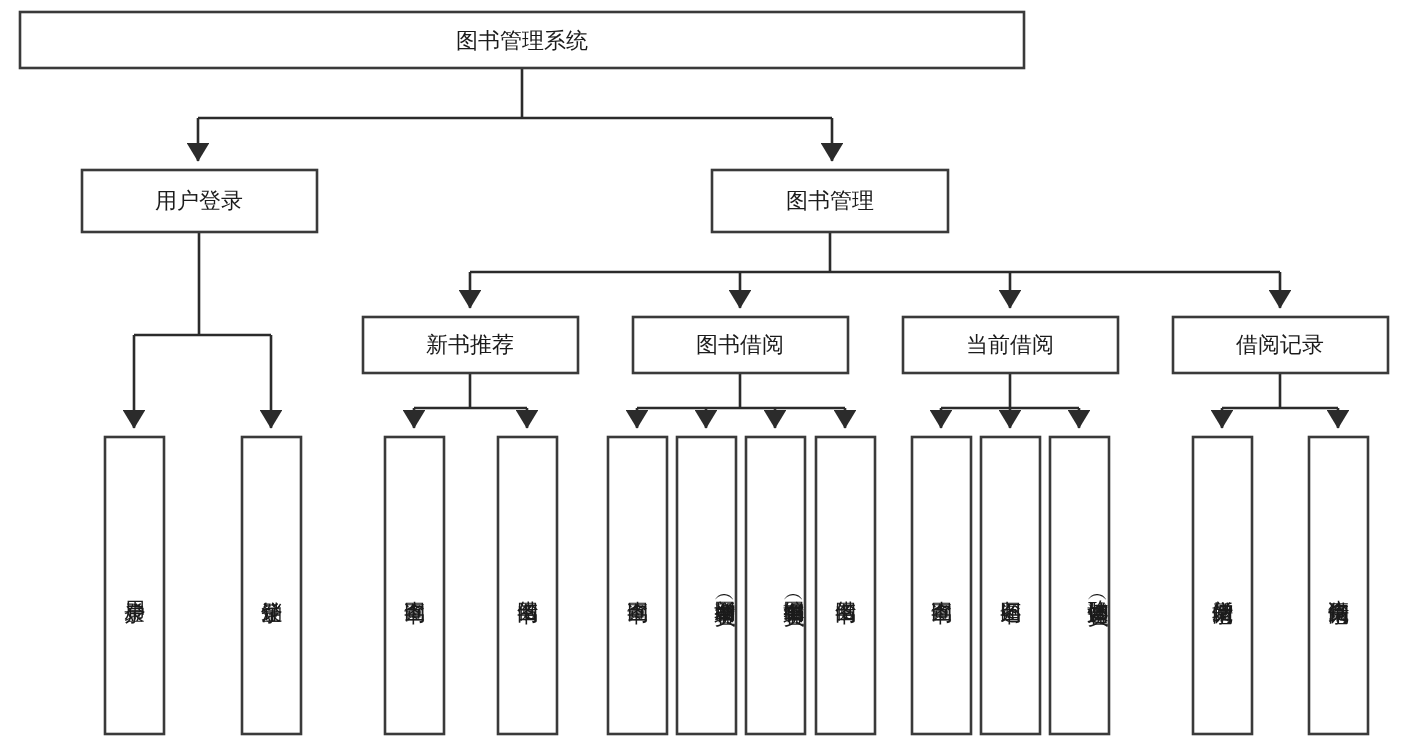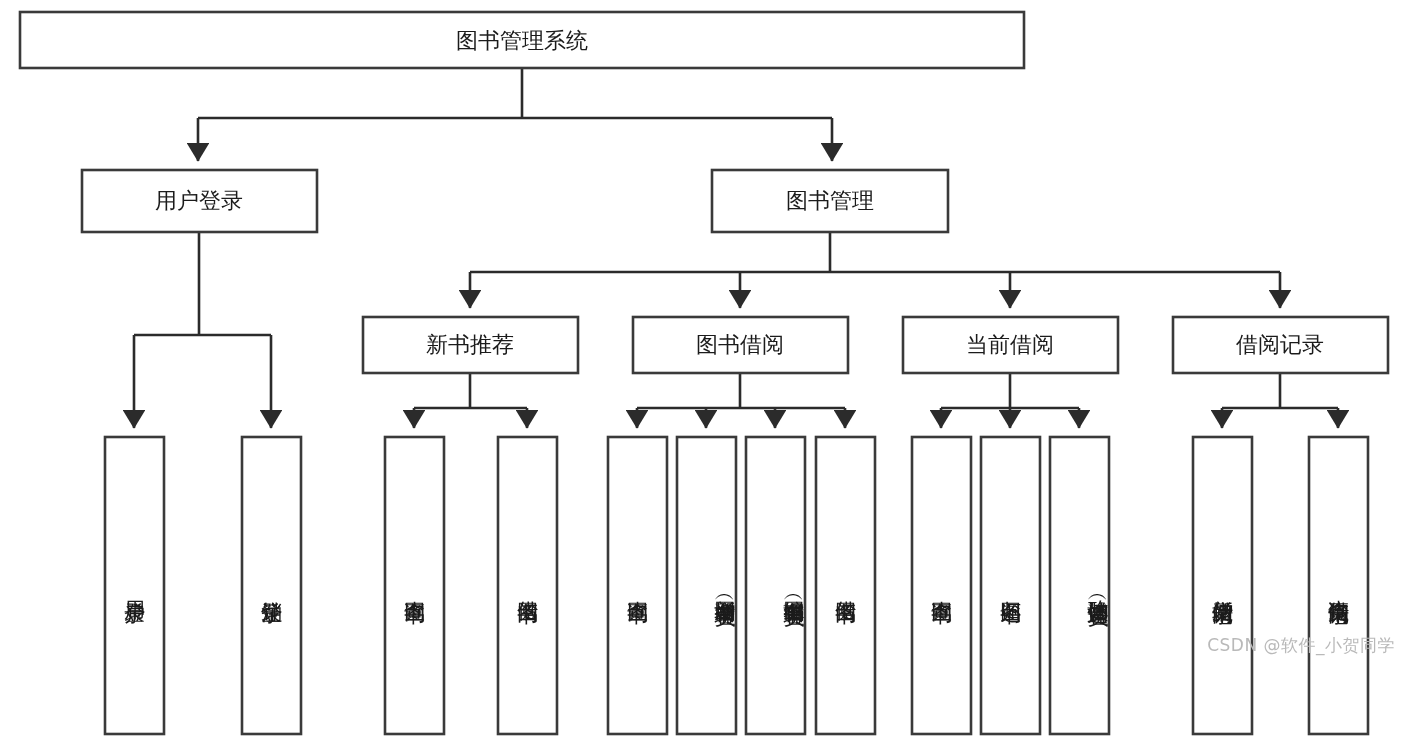--- a/index.html
+++ b/index.html
@@ -199,15 +199,14 @@
   <div class="vert-text-wrap" style="left:746px; top:441px; width:59px; height:293px; justify-content:flex-start;">编辑图书（管理员）</div>
   <div class="vert-text-wrap" style="left:816px; top:437px; width:59px; height:297px; justify-content:center;">借阅图书</div>
 
   <div class="vert-text-wrap" style="left:912px; top:437px; width:59px; height:297px; justify-content:center;">查询图书</div>
   <div class="vert-text-wrap" style="left:981px; top:437px; width:59px; height:297px; justify-content:center;">归还图书</div>
   <div class="vert-text-wrap" style="left:1050px; top:441px; width:59px; height:293px; justify-content:flex-start;">确认归还（管理员）</div>
 
   <div class="vert-text-wrap" style="left:1193px; top:437px; width:59px; height:297px; justify-content:center;">新增借阅记录</div>
   <div class="vert-text-wrap" style="left:1309px; top:437px; width:59px; height:297px; justify-content:center;">查询借阅记录</div>
 
-  <div class="watermark" style="right:10px; bottom:8px;">CSDN @软件_小贺同学</div>
 
 </div>
 
 </body></html>

